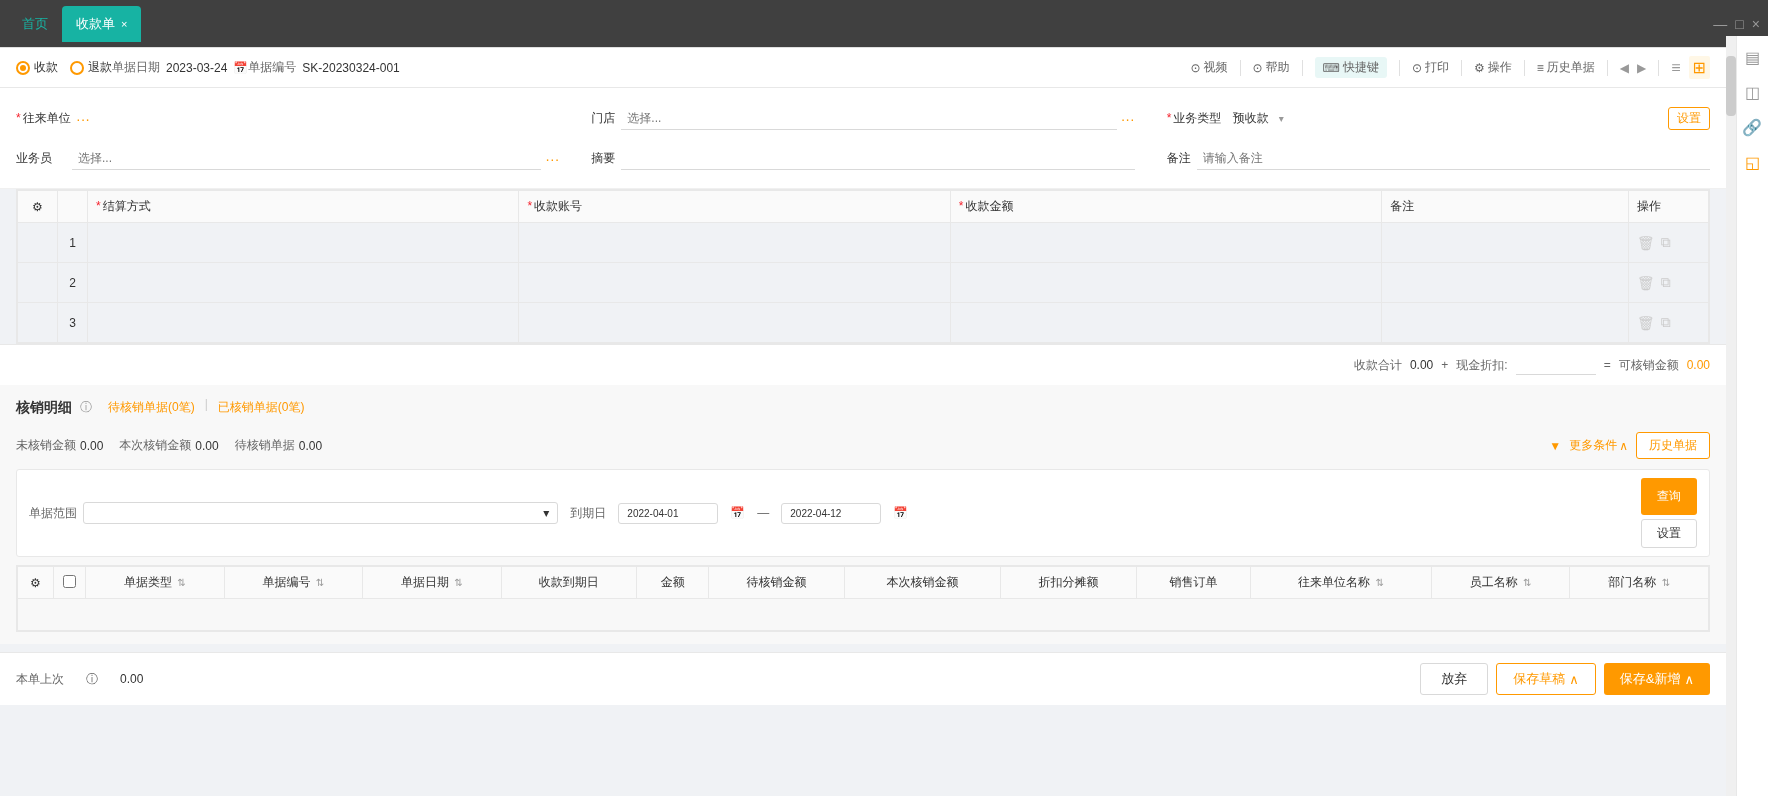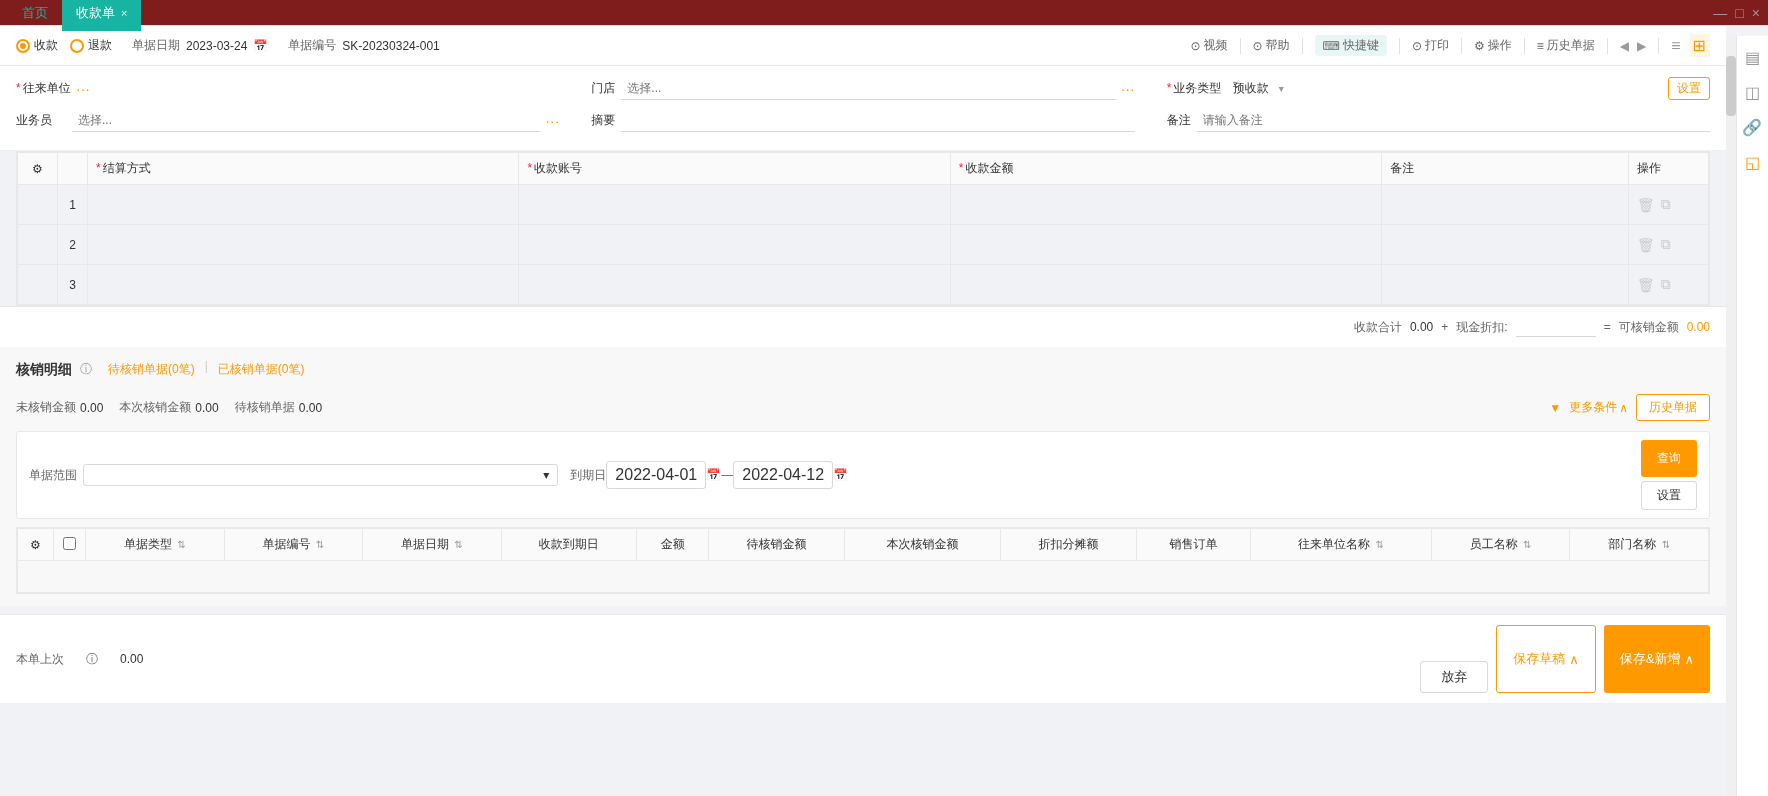--- a/index.html
+++ b/index.html
@@ -1,55 +1,55 @@
 <!DOCTYPE html>
 <html><head>
   <meta charset="utf-8">
   <style>
     * { box-sizing: border-box; margin: 0; padding: 0; }
     body { font-family: 'Microsoft YaHei', Arial, sans-serif; font-size: 12px; background: #f0f2f5; color: #333; overflow: hidden; }
 
     
     .tab-bar {
-      display: flex; align-items: center; background: #7f1d1d; height: 26px;
+      display: flex; align-items: center; background: #404040; height: 48px;
       border-bottom: 1px solid #e0e0e0; padding: 0 8px;
     }
     .tab-item {
       display: flex; align-items: center; padding: 0 14px; height: 36px;
       cursor: pointer; font-size: 13px; color: #555;
     }
     .tab-item.active {
       background: #17b3a3; color: #fff; border-radius: 4px 4px 0 0;
     }
     .tab-close { margin-left: 6px; font-size: 11px; cursor: pointer; }
     .tab-home { color: #17b3a3; font-size: 13px; }
     .window-controls { margin-left: auto; display: flex; gap: 8px; color: #999; font-size: 14px; cursor: pointer; }
 
     
     .form-header {
       display: flex; align-items: center; padding: 8px 16px;
-      border-bottom: 1px solid #e8e8e8; background: #fff; gap: 20px;
+      border-bottom: 1px solid #e8e8e8; background: #fff; gap: 0;
     }
     .radio-group { display: flex; align-items: center; gap: 12px; }
     .radio-item { display: flex; align-items: center; gap: 4px; cursor: pointer; }
     .radio-dot { width: 14px; height: 14px; border-radius: 50%; border: 2px solid #f90; background: #fff; display: flex; align-items: center; justify-content: center; }
     .radio-dot.selected::after { content: ''; width: 6px; height: 6px; border-radius: 50%; background: #f90; }
     .header-field { display: flex; align-items: center; gap: 6px; }
     .header-label { color: #666; }
     .header-value { color: #333; font-weight: 500; }
     .header-icon { color: #f90; cursor: pointer; }
     .header-actions { margin-left: auto; display: flex; align-items: center; gap: 8px; color: #666; font-size: 12px; }
     .header-action-item { display: flex; align-items: center; gap: 3px; cursor: pointer; }
     .btn-setting { background: #fff; border: 1px solid #f90; color: #f90; border-radius: 3px; padding: 2px 8px; cursor: pointer; font-size: 12px; }
     .divider-v { width: 1px; height: 16px; background: #e0e0e0; margin: 0 4px; }
 
     
     .form-fields { padding: 10px 16px; background: #fff; border-bottom: 1px solid #f0f0f0; }
     .form-row { display: flex; align-items: center; gap: 0; margin-bottom: 8px; }
-    .form-field { display: flex; align-items: center; flex: 1; }
+    .form-field { display: flex; align-items: center; flex: 1; margin-top: 8px; }
     .field-label { color: #333; white-space: nowrap; min-width: 56px; }
     .field-label.required::before { content: '*'; color: #f5222d; margin-right: 2px; }
     .field-input {
       flex: 1; border: none; border-bottom: 1px solid #d9d9d9;
       padding: 4px 6px; color: #bbb; outline: none; font-size: 12px; background: #fff;
     }
     .field-more { color: #f90; cursor: pointer; margin-left: 4px; font-size: 14px; }
     .business-type-value { color: #333; padding: 4px 6px; }
     .chevron-down { color: #999; font-size: 10px; margin-left: 4px; cursor: pointer; }
 
@@ -94,39 +94,39 @@
     .filter-icon { color: #f90; cursor: pointer; }
     .btn-auto { border: 1px solid #f90; color: #f90; background: #fff; border-radius: 3px; padding: 4px 12px; cursor: pointer; font-size: 12px; }
     .more-conditions { color: #f90; cursor: pointer; font-size: 12px; display: flex; align-items: center; gap: 2px; }
 
     
     .filter-row { display: flex; align-items: center; gap: 12px; padding: 8px 0; border: 1px solid #e8e8e8; border-radius: 3px; padding: 8px 12px; margin-top: 6px; }
     .filter-field { display: flex; align-items: center; gap: 6px; flex: 1; }
     .filter-label { color: #666; white-space: nowrap; }
     .select-box { display: flex; align-items: center; border: 1px solid #d9d9d9; border-radius: 3px; padding: 3px 8px; min-width: 150px; justify-content: space-between; cursor: pointer; }
     .date-field { display: flex; align-items: center; gap: 6px; }
-    .date-input { border: 1px solid #d9d9d9; border-radius: 3px; padding: 4px 8px; font-size: 16px; color: #333; width: 100px; }
+    .date-input { border: 1px solid #d9d9d9; border-radius: 3px; padding: 4px 8px; font-size: 10px; color: #333; width: 100px; }
     .date-icon { color: #999; cursor: pointer; }
     .date-dash { color: #666; }
     .btn-query { background: #f90; color: #fff; border: none; border-radius: 3px; padding: 10px 16px; cursor: pointer; font-size: 12px; }
     .btn-setting2 { background: #fff; border: 1px solid #d9d9d9; color: #333; border-radius: 3px; padding: 5px 12px; cursor: pointer; font-size: 12px; }
 
     
     .bottom-table-wrapper { margin-top: 8px; border: 1px solid #e8e8e8; }
     .bottom-table { width: 100%; border-collapse: collapse; }
     .bottom-table th { background: #fafafa; border: 1px solid #e8e8e8; padding: 7px 8px; font-weight: 500; color: #333; font-size: 12px; white-space: nowrap; }
     .bottom-table td { border: 1px solid #e8e8e8; padding: 6px 8px; height: 32px; }
     .sort-icon { color: #999; font-size: 10px; margin-left: 2px; }
 
     
     .page-footer { display: flex; align-items: center; padding: 10px 16px; background: #fff; border-top: 1px solid #e8e8e8; margin-top: 8px; }
     .footer-info { display: flex; align-items: center; gap: 22px; color: #666; }
     .footer-value { color: #333; font-weight: 500; }
     .footer-actions { margin-left: auto; display: flex; gap: 8px; }
-    .btn-discard { background: #fff; border: 1px solid #d9d9d9; color: #333; border-radius: 3px; padding: 6px 20px; cursor: pointer; font-size: 13px; margin-top: 36px; }
+    .btn-discard { background: #fff; border: 1px solid #d9d9d9; color: #333; border-radius: 3px; padding: 6px 20px; cursor: pointer; font-size: 13px; }
     .btn-save-draft { background: #fff; border: 1px solid #f90; color: #f90; border-radius: 3px; padding: 6px 16px; cursor: pointer; font-size: 13px; display: flex; align-items: center; gap: 4px; }
     .btn-save-new { background: #f90; border: none; color: #fff; border-radius: 3px; padding: 6px 16px; cursor: pointer; font-size: 13px; display: flex; align-items: center; gap: 4px; }
 
     
     .right-sidebar {
       position: fixed; right: 0; top: 36px; width: 32px;
       display: flex; flex-direction: column; align-items: center;
       background: #fff; border-left: 1px solid #e8e8e8; padding: 8px 0; gap: 8px;
       height: calc(100vh - 36px); z-index: 10;
     }
@@ -367,21 +367,21 @@
     </div>
 
     <div class="filter-row" style="display:flex; align-items:center; gap:12px; background:#fff; border:1px solid #e8e8e8; border-radius:3px; padding:8px 12px; margin-top:4px;">
       <div class="filter-field" style="flex:1; display:flex; align-items:center; gap:6px;">
         <span class="filter-label">单据范围</span>
         <div class="select-box" style="flex:1; min-width:120px;">
           <span></span>
           <span>▾</span>
         </div>
       </div>
-      <div class="date-field" style="display:flex; align-items:center; gap:0; flex:2;">
+      <div class="date-field" style="display:flex; align-items:center; gap:12px; flex:2;">
         <span class="filter-label">到期日</span>
         <input class="date-input" type="text" value="2022-04-01" style="">
         <span class="date-icon">📅</span>
         <span class="date-dash">—</span>
         <input class="date-input" type="text" value="2022-04-12" style="">
         <span class="date-icon">📅</span>
       </div>
       <div style="display:flex; flex-direction:column; gap:4px; margin-left:auto;">
         <button class="btn-query">查询</button>
         <button class="btn-setting2">设置</button>

